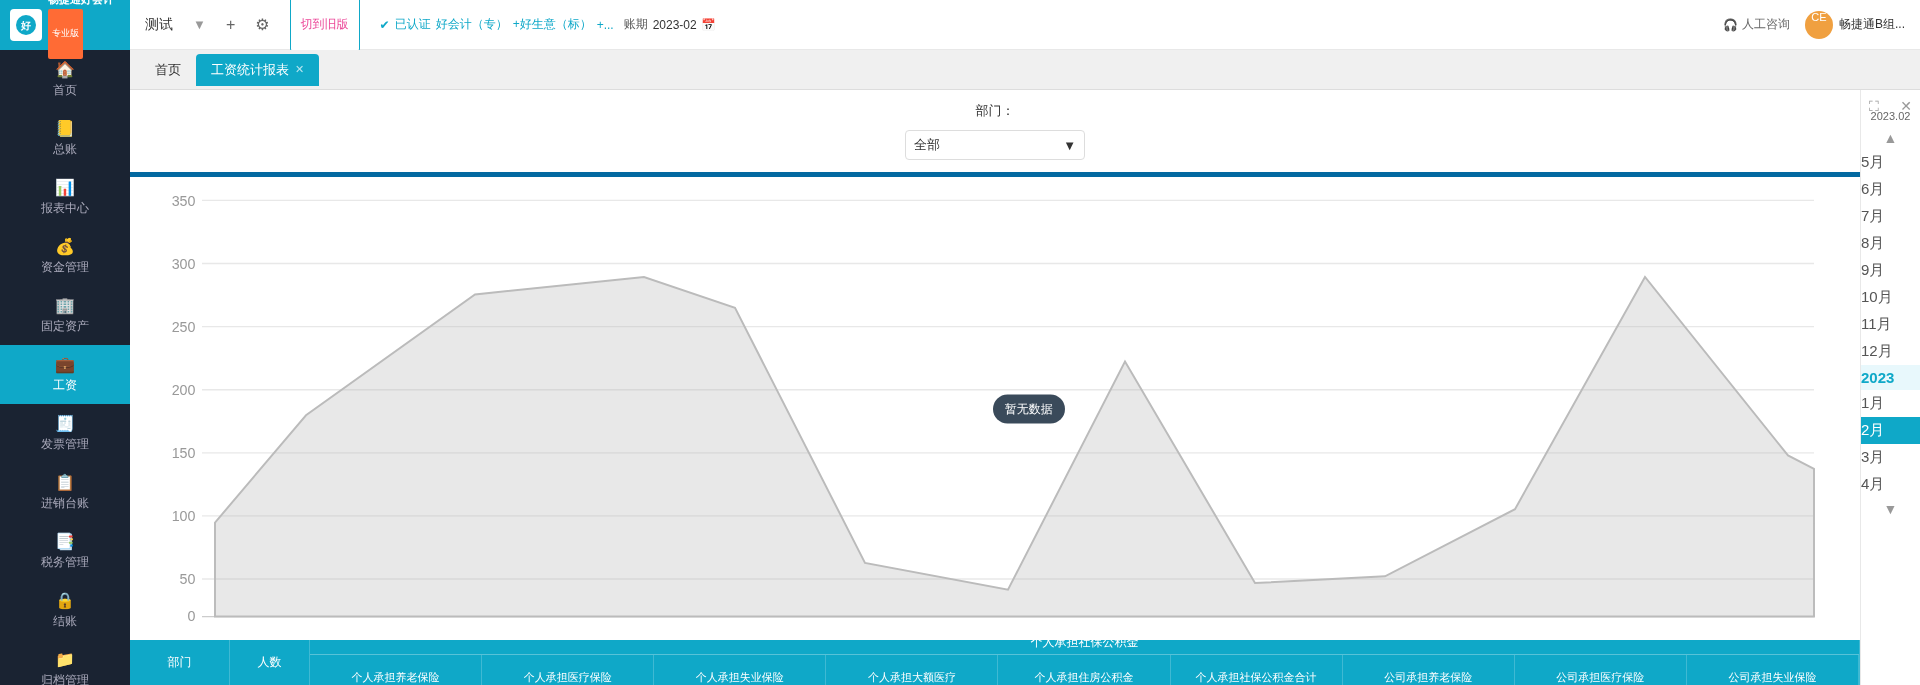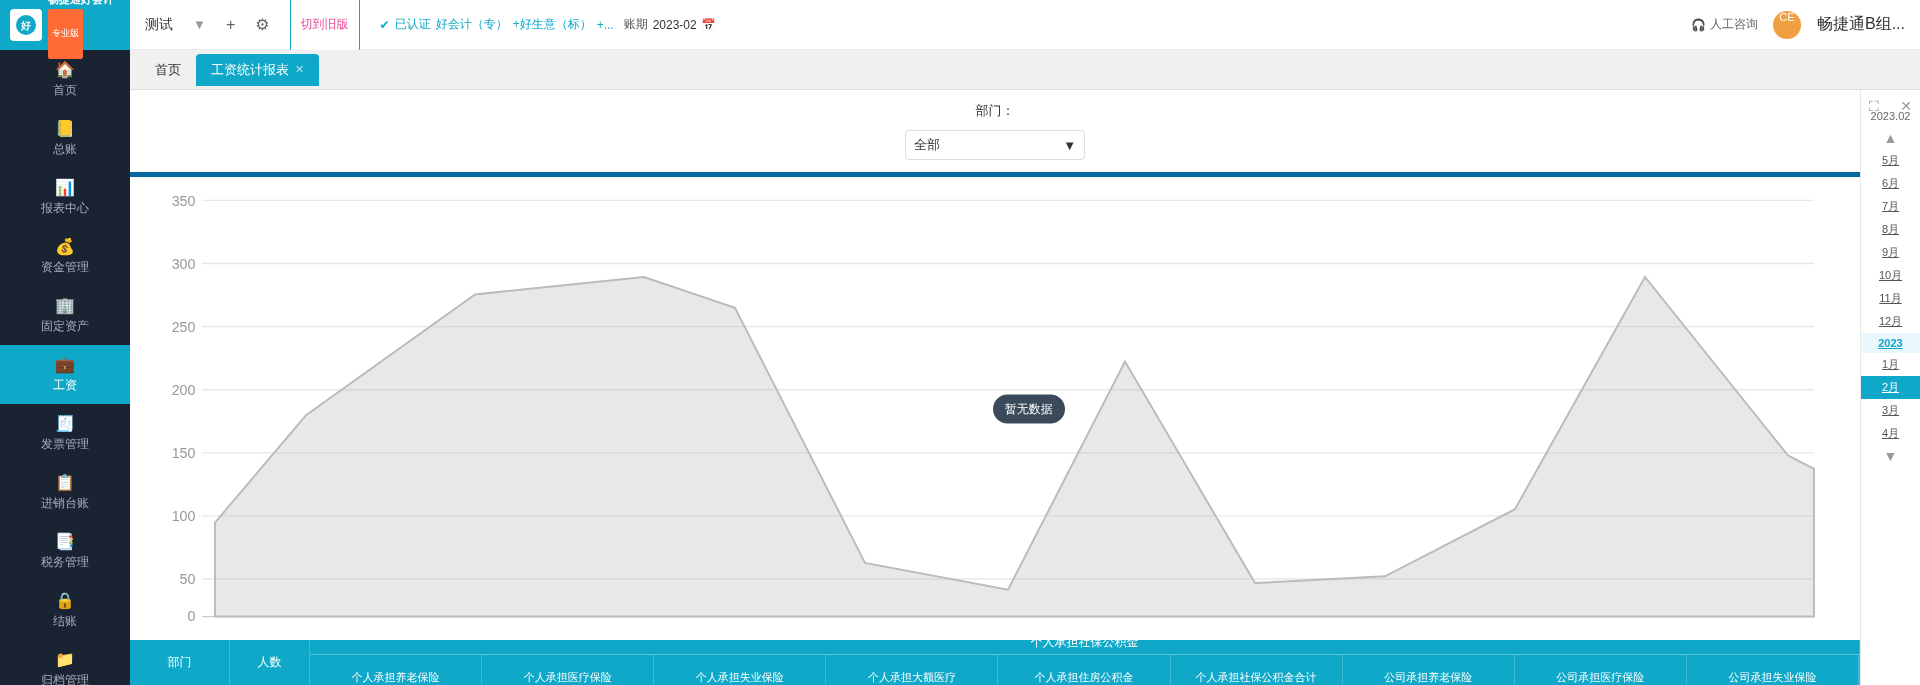--- a/index.html
+++ b/index.html
@@ -123,21 +123,21 @@
       width: 28px;
       height: 28px;
       border-radius: 50%;
       background: #f0a040;
       display: flex;
       align-items: flex-start;
       justify-content: center;
       color: white;
       font-size: 11px;
     }
-    .user-name { color: #333; font-size: 16px; margin-left: 10px; }
+    .user-name { color: #333; font-size: 12px; }
 
     
     .tabbar {
       height: 40px;
       background: #f0f0f0;
       display: flex;
       align-items: center;
       padding: 0 10px;
       gap: 0;
       border-bottom: 1px solid #ddd;
@@ -342,26 +342,25 @@
     }
     .month-list {
       display: flex;
       flex-direction: column;
       align-items: center;
       width: 100%;
       margin-top: 5px;
     }
     .month-item {
       width: 100%;
-      text-align: center;
+      text-align: left;
       padding: 4px 0;
-      font-size: 11px;
+      font-size: 15px;
       color: #555;
       cursor: pointer;
-      text-decoration: underline;
     }
     .month-item.active {
       background: #0fa8c8;
       color: white;
     }
     .month-item.year-header {
       background: #e8f8fc;
       color: #0fa8c8;
       font-weight: bold;
     }

